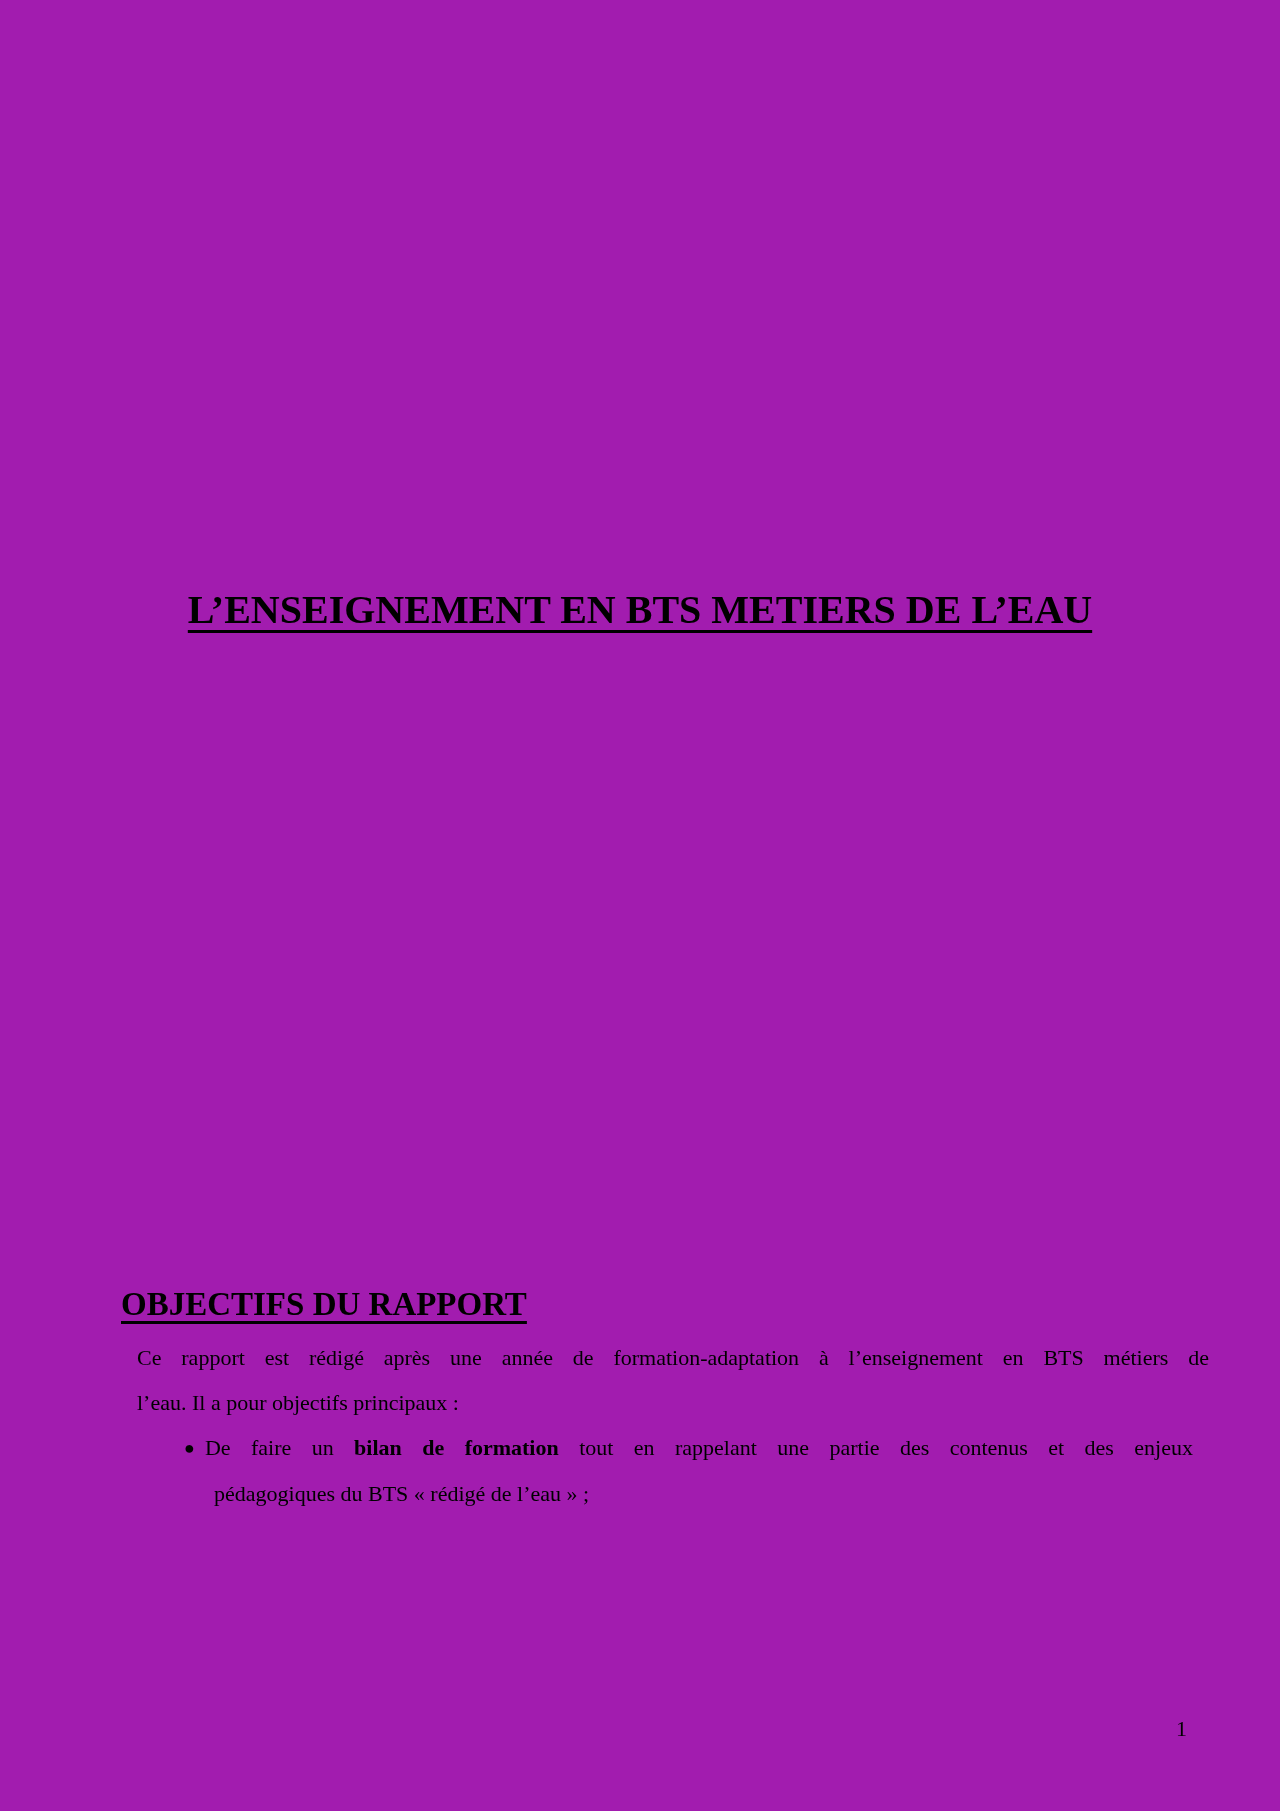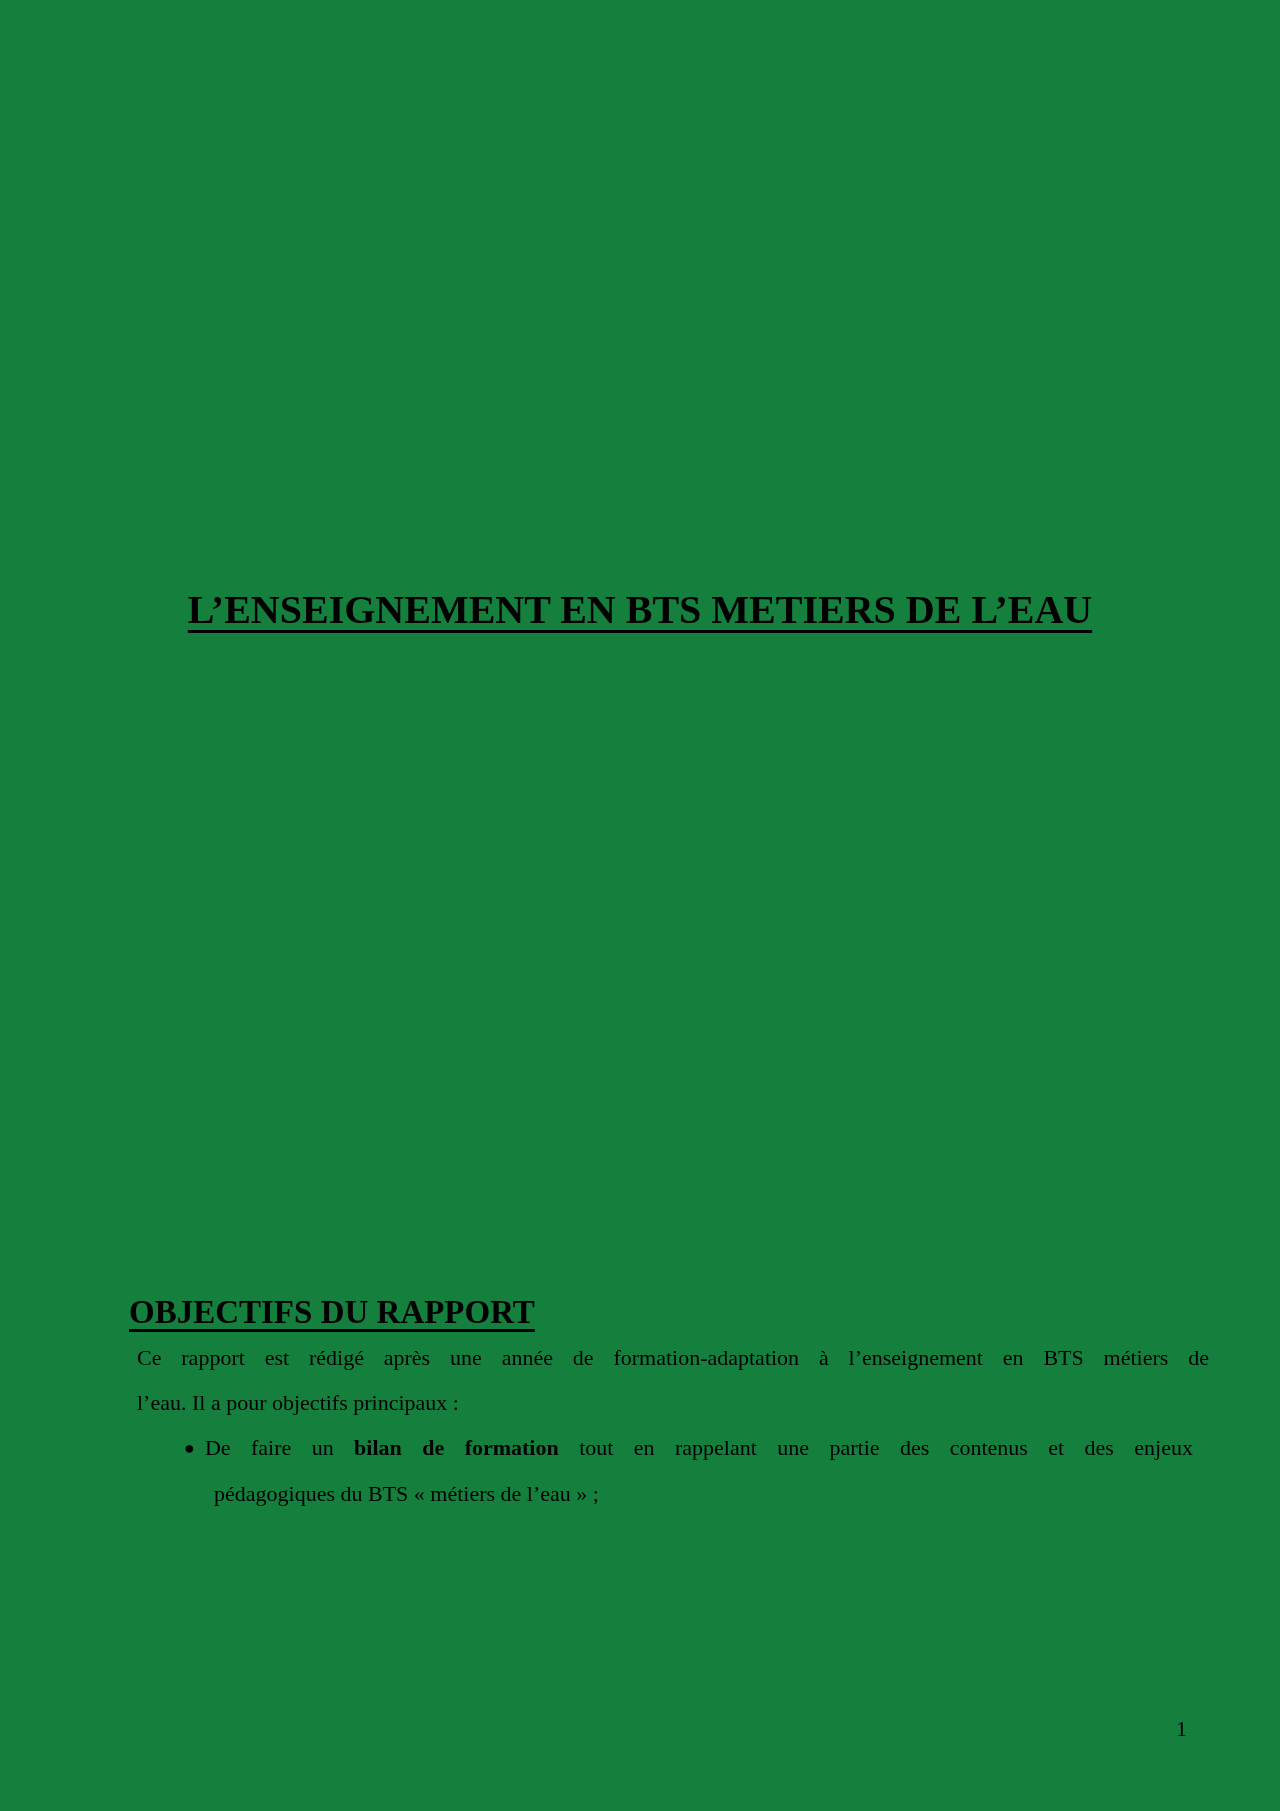--- a/index.html
+++ b/index.html
@@ -13,21 +13,21 @@
       position: relative;
       font-family: "Liberation Serif", "DejaVu Serif", serif;
       color: #000000;
       overflow: hidden;
     }
     .page {
       position: absolute;
       left: 0; top: 0;
       width: 1280px;
       height: 1811px;
-      background: #15803d;
+      background: #a21caf;
     }
     .doc-title {
       position: absolute;
       top: 586px;
       left: 0;
       width: 1280px;
       text-align: center;
       font-size: 40px;
       font-weight: bold;
       line-height: 48px;
@@ -38,21 +38,21 @@
       text-decoration-thickness: 3px;
       text-underline-offset: 7px;
     }
     .section-heading {
       position: absolute;
       top: 1284px;
       left: 121px;
       font-size: 33px;
       font-weight: bold;
       line-height: 40px;
-      margin: 8px;
+      margin: 0;
     }
     .section-heading span {
       text-decoration: underline;
       text-decoration-thickness: 3px;
       text-underline-offset: 6px;
     }
     .body-text {
       position: absolute;
       left: 137px;
       width: 1072px;
@@ -131,19 +131,19 @@
   </h2>
 
   <p class="body-text intro">
     <span class="line1">Ce rapport est rédigé après une année de formation-adaptation à l’enseignement en BTS métiers de</span>
     <span class="line2">l’eau. Il a pour objectifs principaux :</span>
   </p>
 
   <ul class="bullets">
     <li class="bullet-item first">
       <span class="l1"><span class="bullet-glyph">●</span><span>De faire un </span><b>bilan de formation</b><span> tout en rappelant une partie des contenus et des enjeux</span></span>
-      <span class="l2">pédagogiques du BTS « métiers de l’eau » ;</span>
+      <span class="l2">pédagogiques du BTS « rédigé de l’eau » ;</span>
     </li>
   </ul>
 
   <div class="page-number">1</div>
 
 </div>
 
 </body></html>

